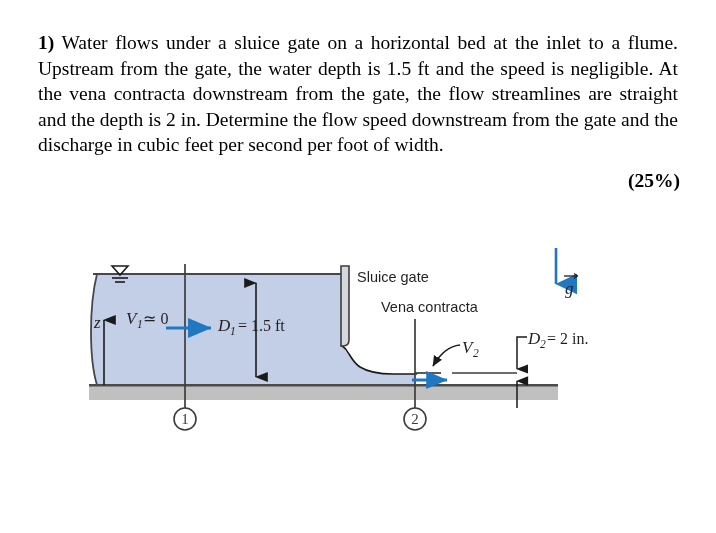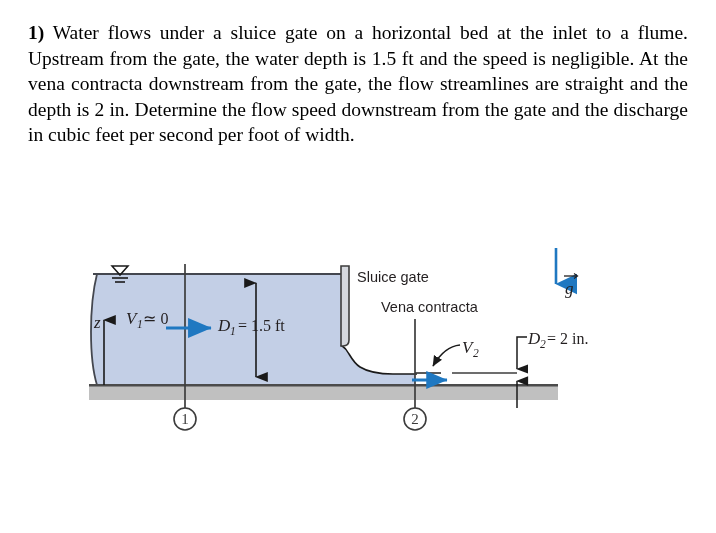--- a/index.html
+++ b/index.html
@@ -23,21 +23,21 @@
     width: 660px;
   }
 
   #problem-text {
     font-family: "Liberation Serif", serif;
     font-size: 19.5px;
     line-height: 25.5px;
     color: #000000;
     text-align: justify;
     text-justify: inter-word;
-    margin: 0;
+    margin: 10px;
   }
   #problem-number {
     font-weight: bold;
   }
 
   #marks-line {
     margin: 0;
     margin-top: 12px;
     font-family: "Liberation Serif", serif;
     font-size: 19.5px;
@@ -85,20 +85,21 @@
     font-family: "Liberation Serif", serif;
     font-size: 15px;
     fill: #3c3c3c;
   }
 </style>
 </head>
 <body>
 
 <div id="problem-block">
   <p id="problem-text"><span id="problem-number">1)</span><span id="problem-body"> Water flows under a sluice gate on a horizontal bed at the inlet to a flume. Upstream from the gate, the water depth is 1.5 ft and the speed is negligible. At the vena contracta downstream from the gate, the flow streamlines are straight and the depth is 2 in. Determine the flow speed downstream from the gate and the discharge in cubic feet per second per foot of width.</span></p>
+  <p id="marks-line">(25%)</p>
 </div>
 
 <div id="figure-wrap">
 <svg id="figure-svg" width="716" height="220" viewBox="0 0 716 220" xmlns="http://www.w3.org/2000/svg">
 
   <defs>
     <marker id="arrHeadBlue" markerWidth="9" markerHeight="9" refX="7.4" refY="3.2" orient="auto">
       <path d="M0,0 L7.6,3.2 L0,6.4 Z" fill="#1f78c1"></path>
     </marker>
     <marker id="arrHeadBlueDown" markerWidth="10" markerHeight="10" refX="4.0" refY="8.2" orient="auto">

